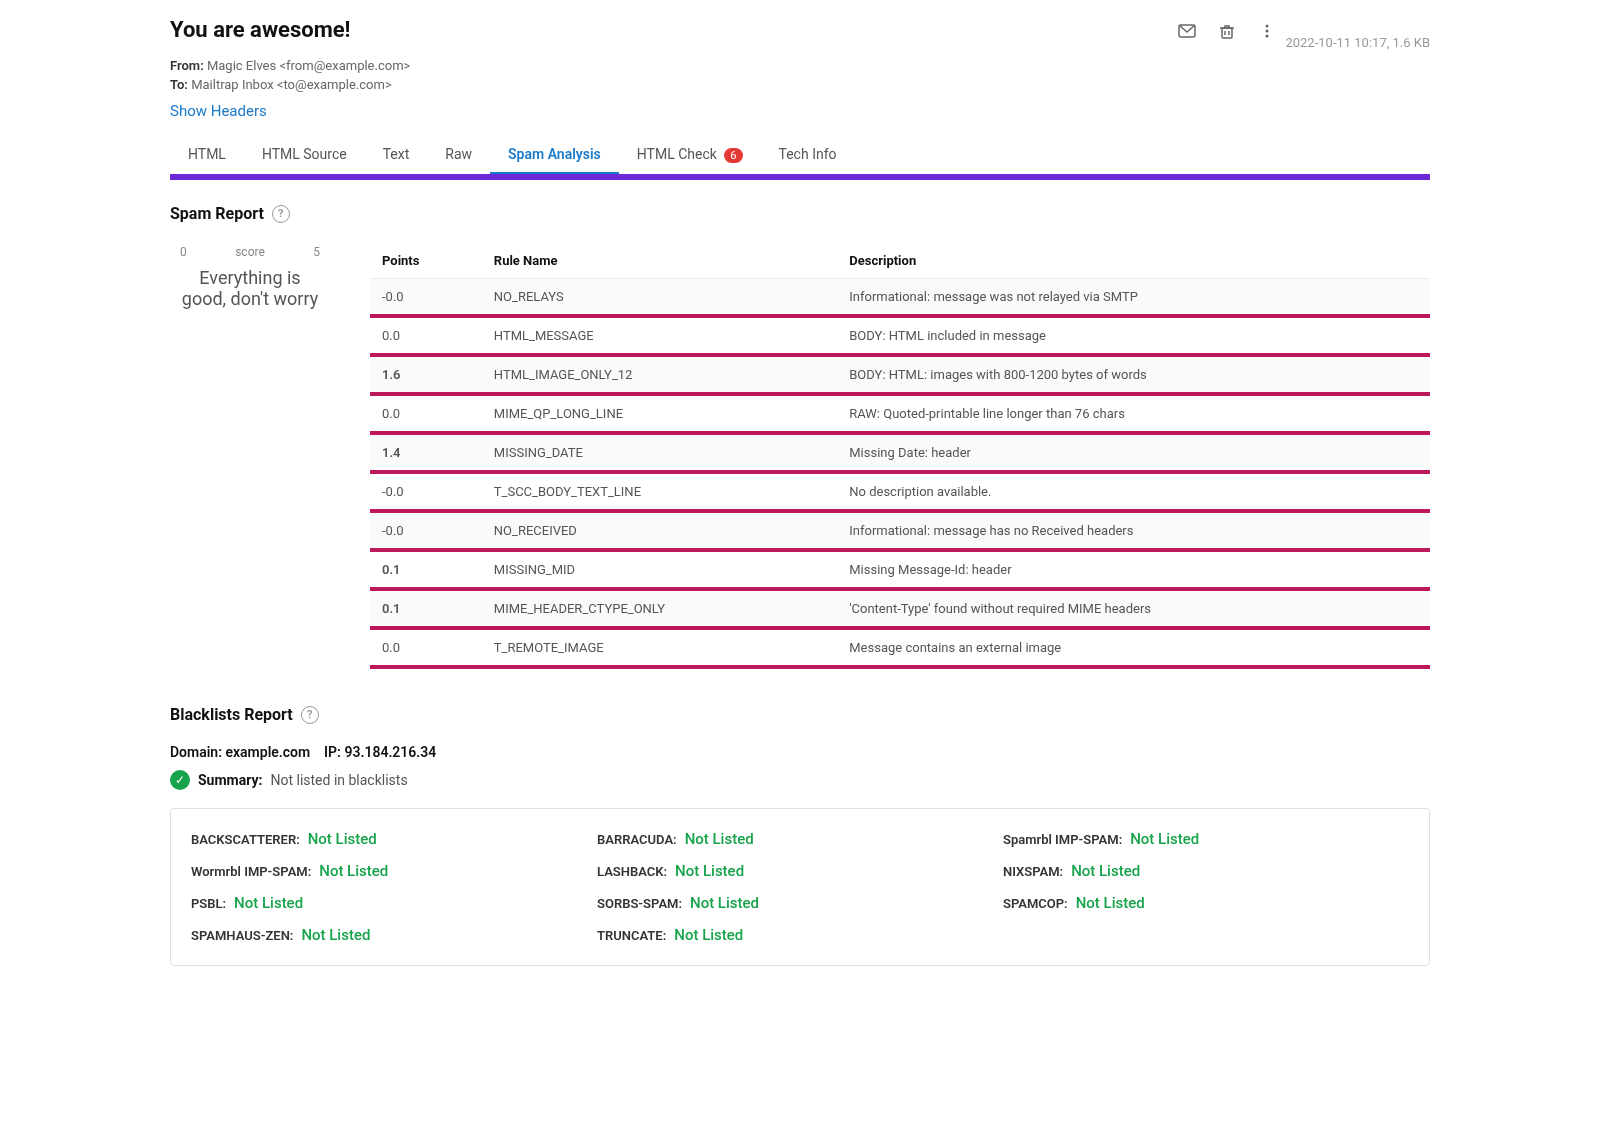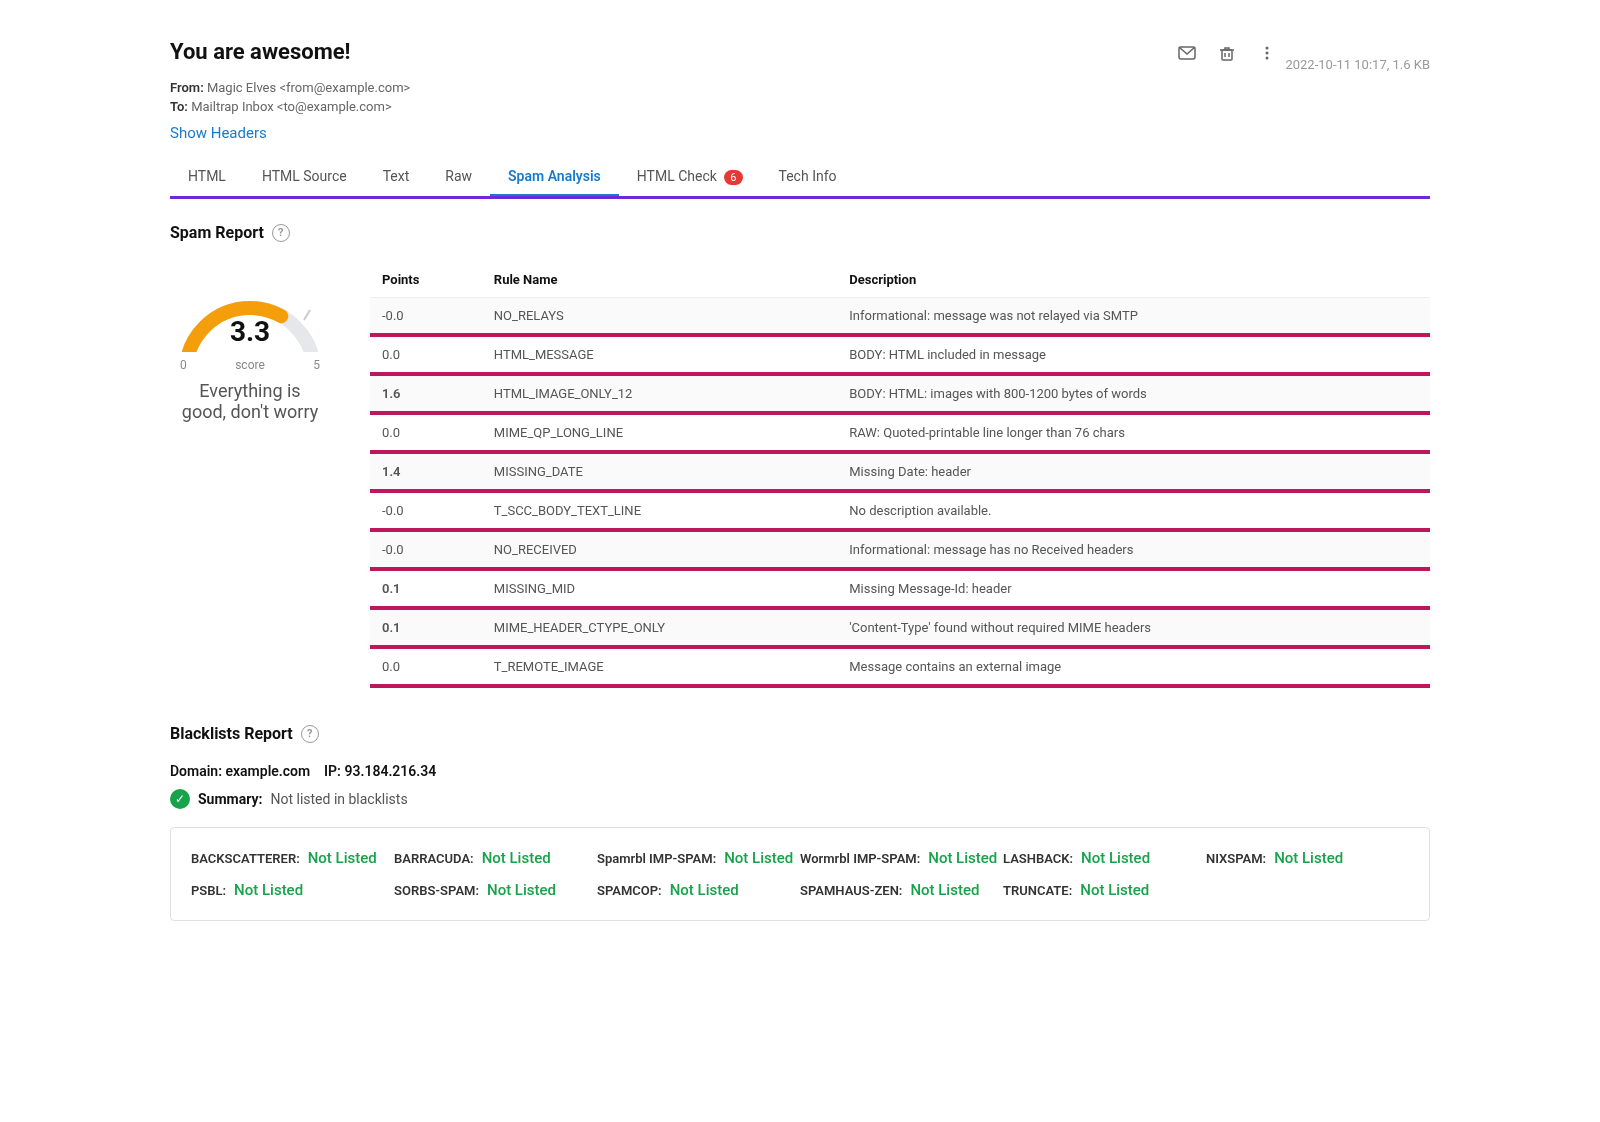--- a/index.html
+++ b/index.html
@@ -1,26 +1,26 @@
 <!DOCTYPE html>
 <html><head>
   <meta charset="utf-8">
   <style>
     * { box-sizing: border-box; margin: 0; padding: 0; }
     body { font-family: -apple-system, BlinkMacSystemFont, 'Segoe UI', Roboto, sans-serif; background: #fff; color: #333; font-size: 14px; }
-    .container { max-width: 1300px; margin: 0 auto; padding: 39px 20px; }
+    .container { max-width: 1300px; margin: 0 auto; padding: 17px 20px; }
     .header-top { display: flex; justify-content: space-between; align-items: flex-start; margin-bottom: 8px; }
     .email-title { font-size: 22px; font-weight: 700; color: #111; }
     .header-actions { display: flex; gap: 12px; align-items: center; }
     .header-actions .icon-btn { background: none; border: none; cursor: pointer; color: #666; font-size: 18px; padding: 4px; }
     .email-meta { font-size: 13px; color: #666; margin-bottom: 4px; }
     .email-meta span.label { font-weight: 600; color: #333; }
     .date-size { font-size: 13px; color: #999; }
     .show-headers { color: #1a7ac9; font-size: 15px; cursor: pointer; text-decoration: none; display: inline-block; margin-top: 6px; margin-bottom: 16px; }
-    .tabs { display: flex; gap: 0; border-bottom: 3px solid #6d28d9; margin-bottom: 24px; }
+    .tabs { display: flex; gap: 0; border-bottom: 6px solid #6d28d9; margin-bottom: 24px; }
     .tab { padding: 10px 18px; cursor: pointer; font-size: 14px; color: #555; border-bottom: 2px solid transparent; text-decoration: none; }
     .tab.active { color: #1a7ac9; border-bottom: 2px solid #1a7ac9; font-weight: 600; }
     .tab .badge { background: #e53935; color: #fff; border-radius: 10px; padding: 1px 6px; font-size: 11px; margin-left: 4px; }
     .section-title { font-size: 16px; font-weight: 700; color: #111; display: flex; align-items: center; gap: 8px; margin-bottom: 20px; }
     .help-icon { width: 18px; height: 18px; border-radius: 50%; border: 1.5px solid #999; color: #999; font-size: 11px; display: inline-flex; align-items: center; justify-content: center; cursor: pointer; }
     .spam-layout { display: flex; gap: 40px; align-items: flex-start; }
     .gauge-container { min-width: 160px; display: flex; flex-direction: column; align-items: center; }
     .gauge-wrap { position: relative; width: 160px; height: 90px; overflow: hidden; margin-bottom: 4px; }
     .gauge-svg { width: 160px; height: 160px; margin-top: -10px; }
     .gauge-score { position: absolute; bottom: 4px; left: 50%; transform: translateX(-50%); font-size: 28px; font-weight: 700; color: #111; white-space: nowrap; }
@@ -34,21 +34,21 @@
     .spam-table tr:nth-child(even) td { background: #fff; }
     .points-warn { color: #f59e0b; font-weight: 600; }
     .points-normal { color: #555; }
     .blacklist-section { margin-top: 36px; }
     .blacklist-domain-ip { font-size: 14px; color: #555; margin-bottom: 10px; }
     .blacklist-domain-ip span { font-weight: 600; color: #111; }
     .summary-row { display: flex; align-items: center; gap: 8px; font-size: 14px; margin-bottom: 18px; }
     .check-icon { width: 20px; height: 20px; border-radius: 50%; background: #16a34a; display: inline-flex; align-items: center; justify-content: center; color: #fff; font-size: 12px; }
     .summary-text { font-weight: 700; color: #111; }
     .summary-detail { color: #555; }
-    .blacklist-grid { display: grid; grid-template-columns: repeat(6, 1fr); gap: 4px 0; border: 1px solid #e0e0e0; border-radius: 4px; padding: 16px 20px; }
+    .blacklist-grid { display: grid; grid-template-columns: repeat(3, 1fr); gap: 4px 0; border: 1px solid #e0e0e0; border-radius: 4px; padding: 16px 20px; }
     .blacklist-item { display: flex; gap: 8px; align-items: center; padding: 5px 0; }
     .bl-name { font-weight: 600; font-size: 13px; color: #333; white-space: nowrap; }
     .bl-status { color: #16a34a; font-size: 15px; font-weight: 500; }
   </style>
 </head>
 <body>
 
 <div class="container">
   
   <div class="header-top">
@@ -108,31 +108,20 @@
 
   
   <div class="section-title">
     <span>Spam Report</span>
     <span class="help-icon">?</span>
   </div>
 
   <div class="spam-layout">
 
     <div class="gauge-container">
-      <div class="gauge-wrap">
-        <svg class="gauge-svg" viewBox="0 0 160 100" xmlns="http://www.w3.org/2000/svg">
-
-          <path d="M 16 90 A 64 64 0 0 1 144 90" fill="none" stroke="#e5e7eb" stroke-width="14" stroke-linecap="round"></path>
-
-          <path d="M 16 90 A 64 64 0 0 1 144 90" fill="none" stroke="#f59e0b" stroke-width="14" stroke-linecap="round" stroke-dasharray="201.06" stroke-dashoffset="68"></path>
-
-          <line x1="134" y1="38" x2="140" y2="28" stroke="#ccc" stroke-width="2"></line>
-        </svg>
-        <div class="gauge-score">3.3</div>
-      </div>
       <div class="gauge-labels">
         <span>0</span>
         <span>score</span>
         <span>5</span>
       </div>
       <div class="gauge-message">Everything is good, don't worry</div>
     </div>
 
     <div class="spam-table">
       <table>

